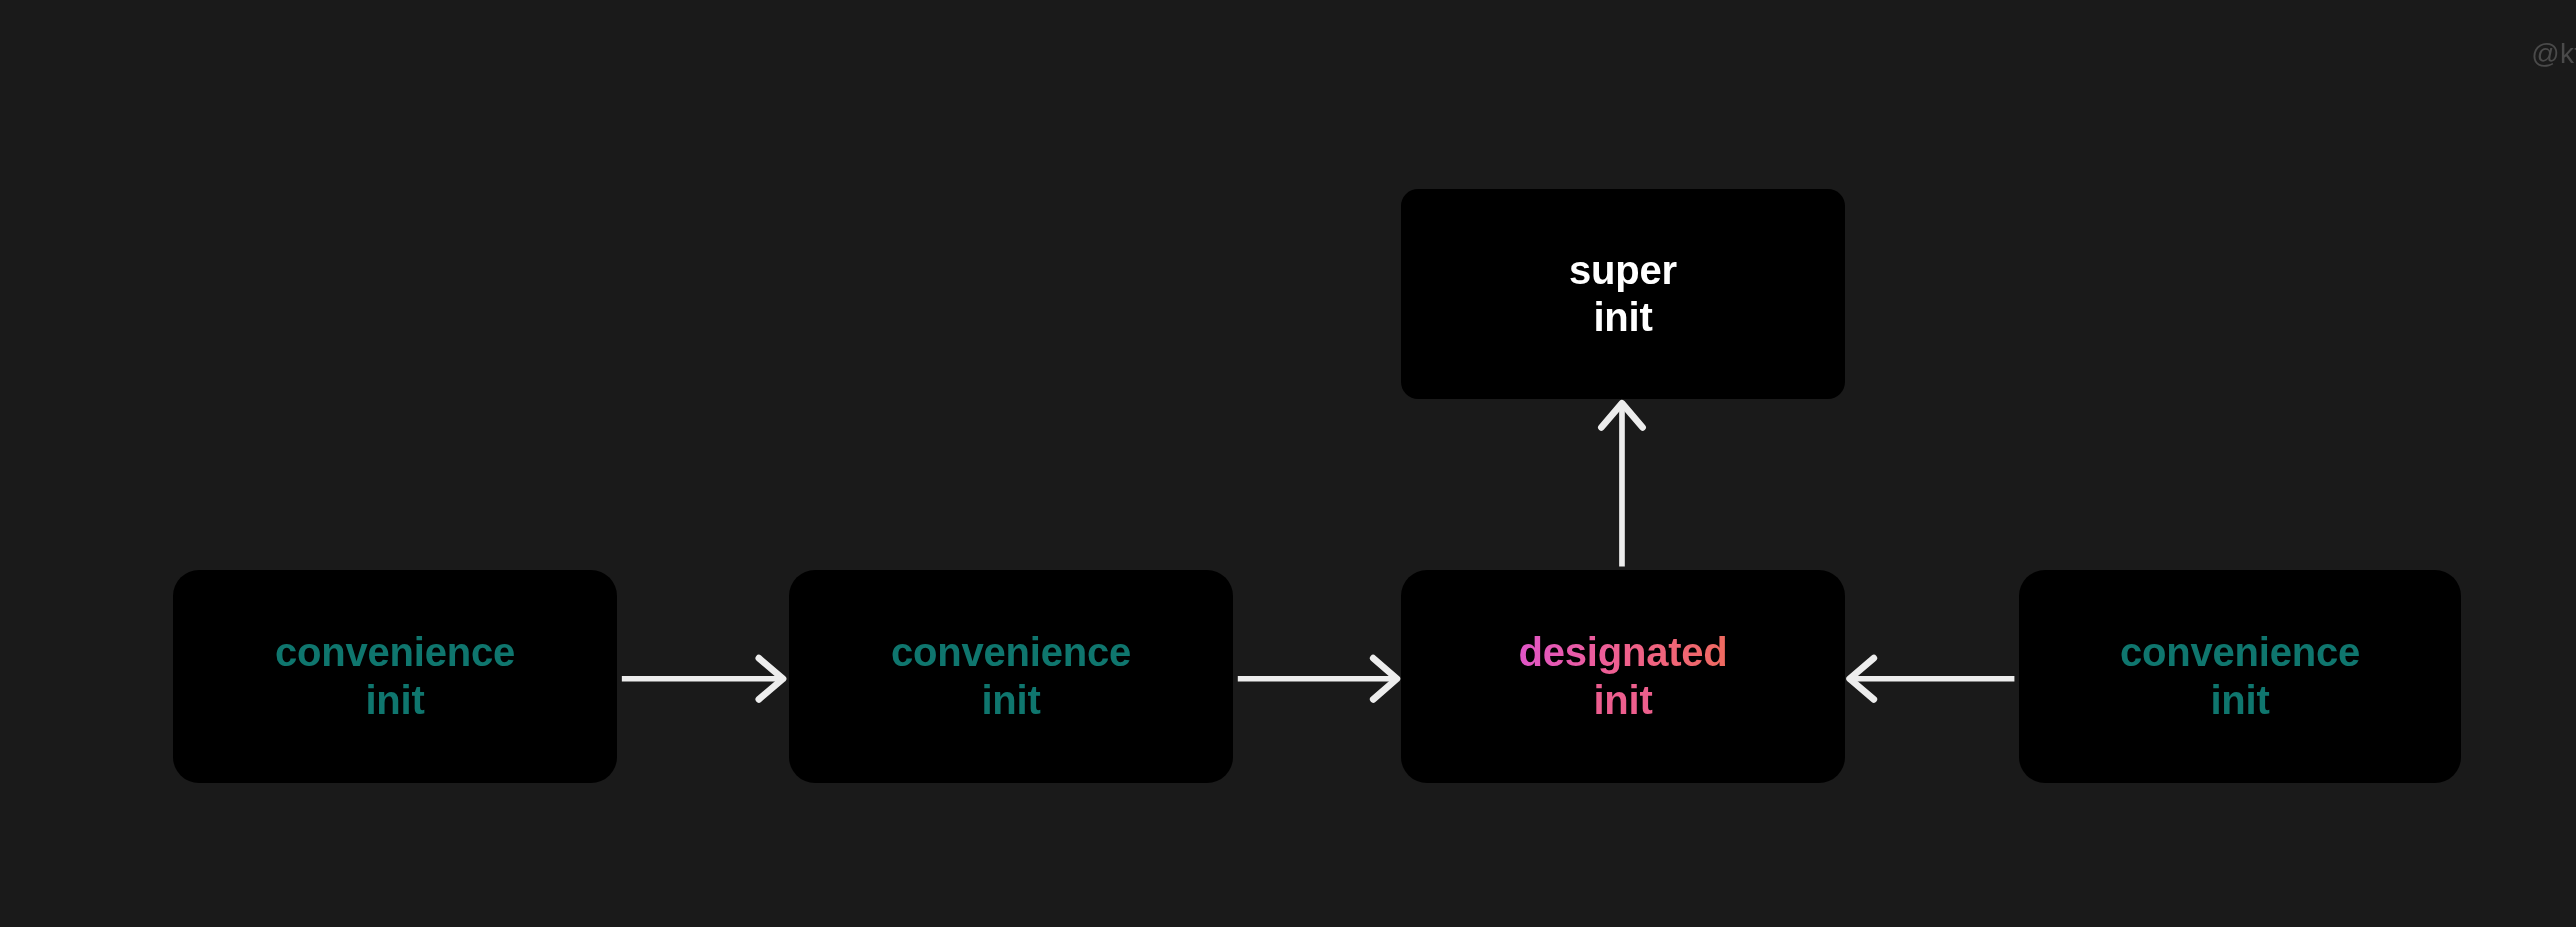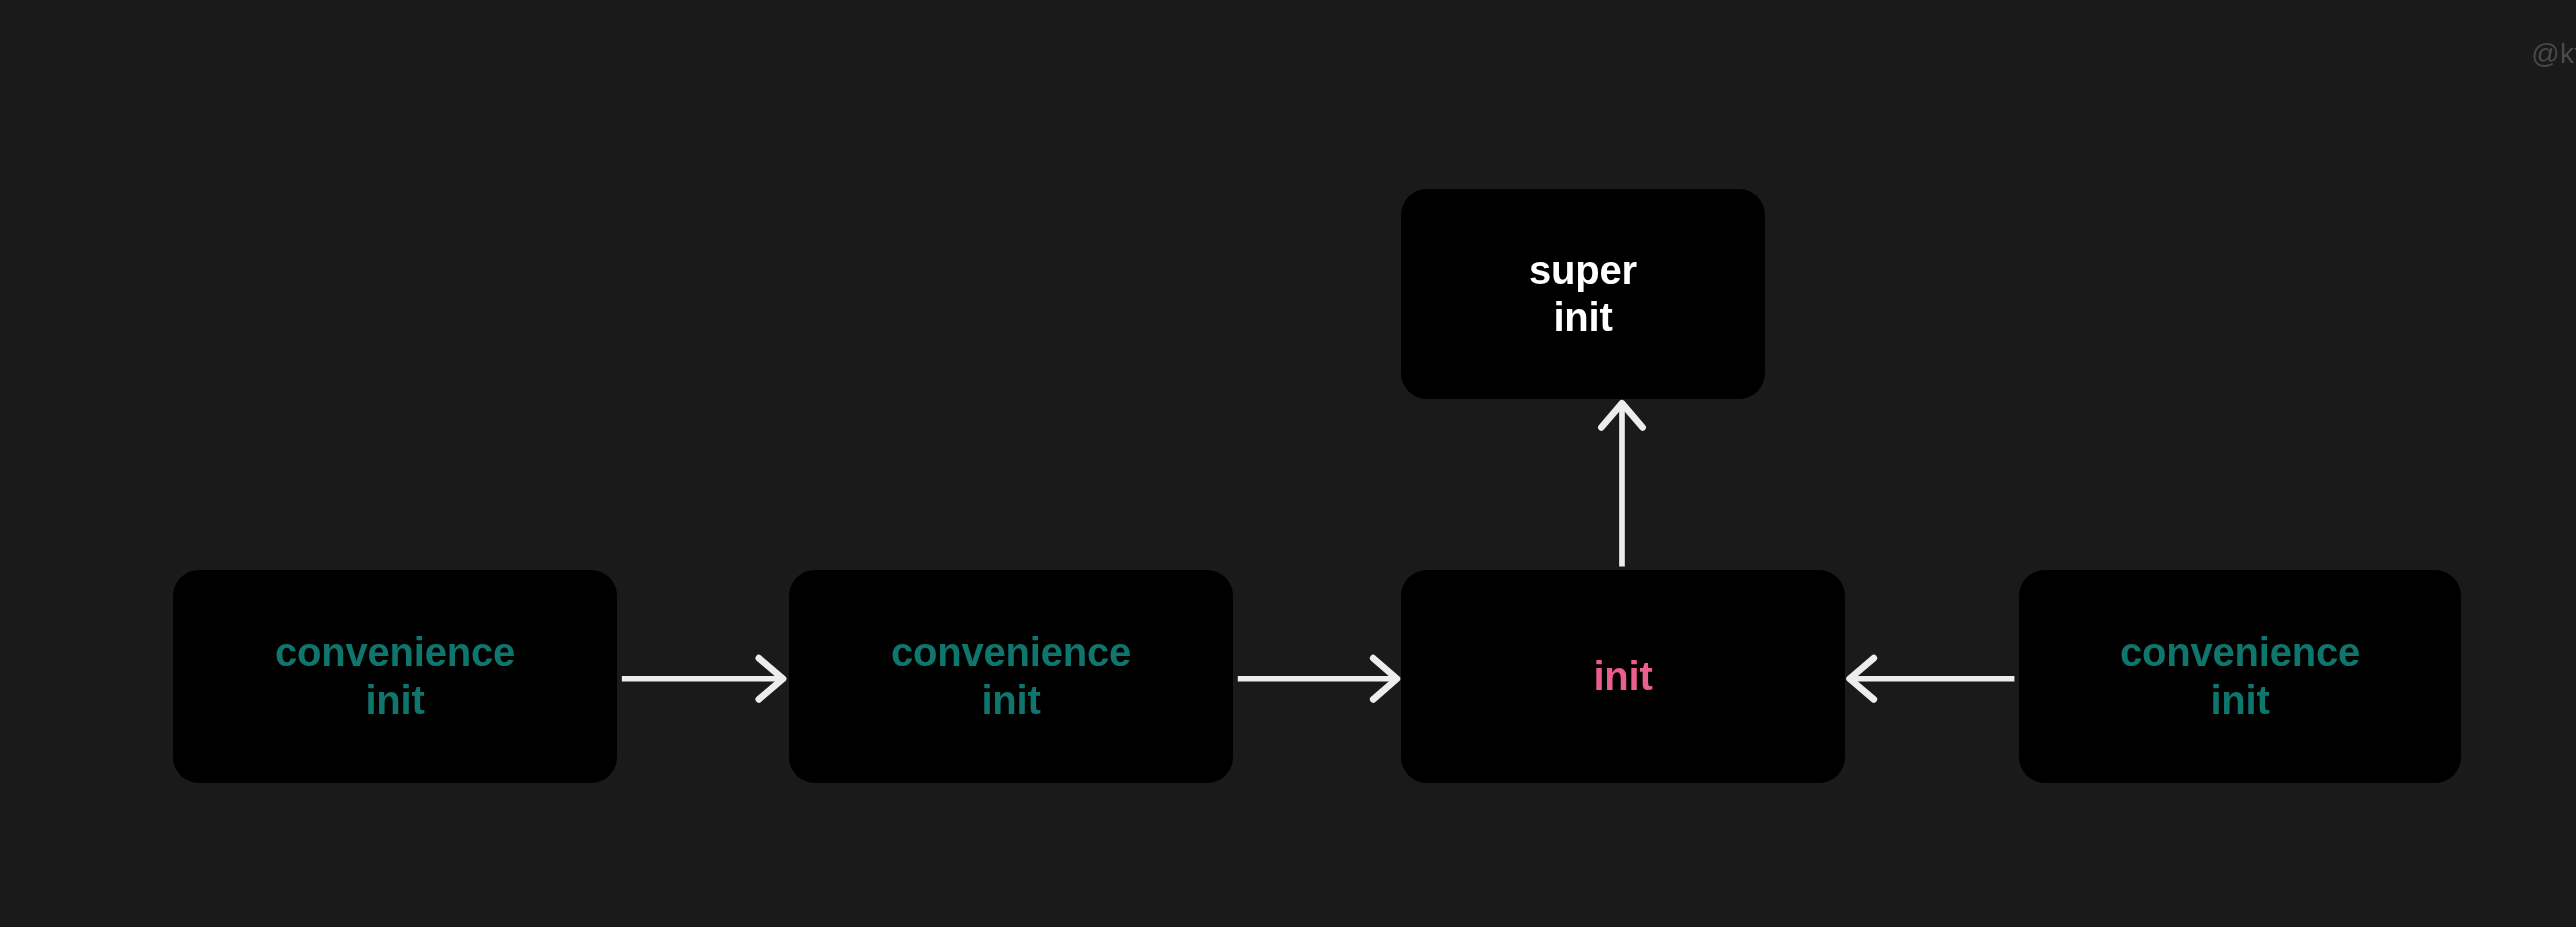--- a/index.html
+++ b/index.html
@@ -85,21 +85,21 @@
   }
   .node.designated .line.line-2 {
     background-image: linear-gradient(90deg, #ec5d8f 0%, #ed5f8c 100%);
   }
 
   
   #node-conv-1 { left: 173px;  top: 570px; width: 444px;  height: 213px; }
   #node-conv-2 { left: 789px; top: 570px; width: 444px;  height: 213px; }
   #node-designated { left: 1401px; top: 570px; width: 444px; height: 213px; }
   #node-conv-3 { left: 2019px; top: 570px; width: 442px;  height: 213px; }
-  #node-super  { left: 1401px; top: 189px;  width: 364px;  height: 210px; }
+  #node-super  { left: 1401px; top: 189px;  width: 444px;  height: 210px; border-radius: 17px; }
 </style>
 </head>
 <body>
 
 <div id="canvas">
 
   <div class="watermark">@kfamyn</div>
 
   <svg id="arrow-layer" viewBox="0 0 5199 1800" width="2679" height="927" xmlns="http://www.w3.org/2000/svg">
 
@@ -133,20 +133,21 @@
     <span class="line line-1">convenience</span>
     <span class="line line-2">init</span>
   </div>
 
   <div class="node convenience" id="node-conv-2">
     <span class="line line-1">convenience</span>
     <span class="line line-2">init</span>
   </div>
 
   <div class="node designated" id="node-designated">
+    <span class="line line-1">designated</span>
     <span class="line line-2">init</span>
   </div>
 
   <div class="node convenience" id="node-conv-3">
     <span class="line line-1">convenience</span>
     <span class="line line-2">init</span>
   </div>
 
 </div>
 

